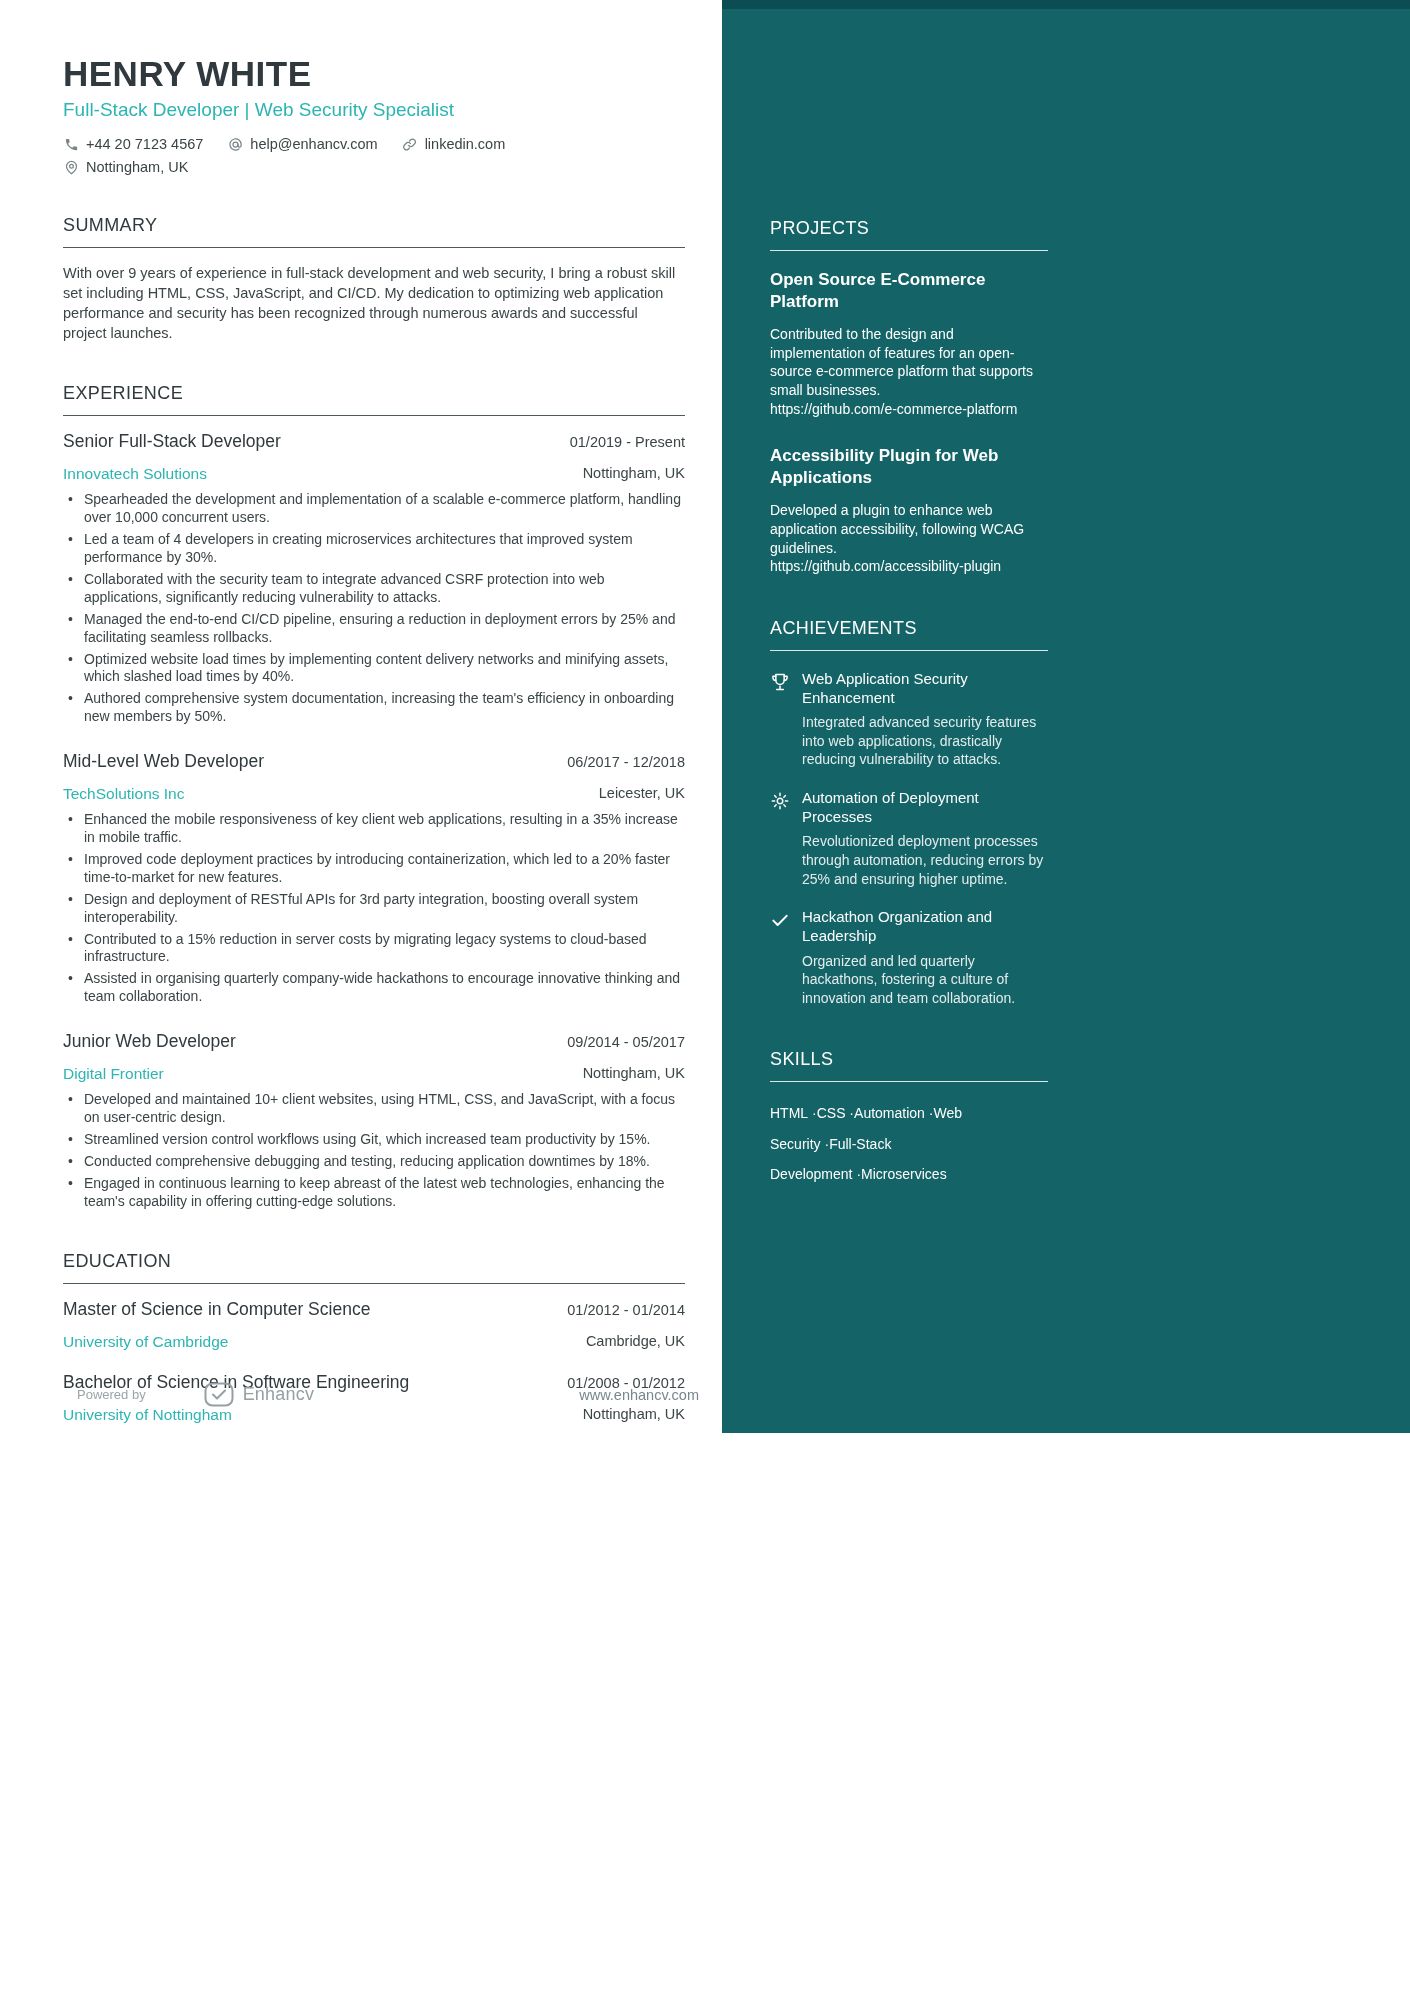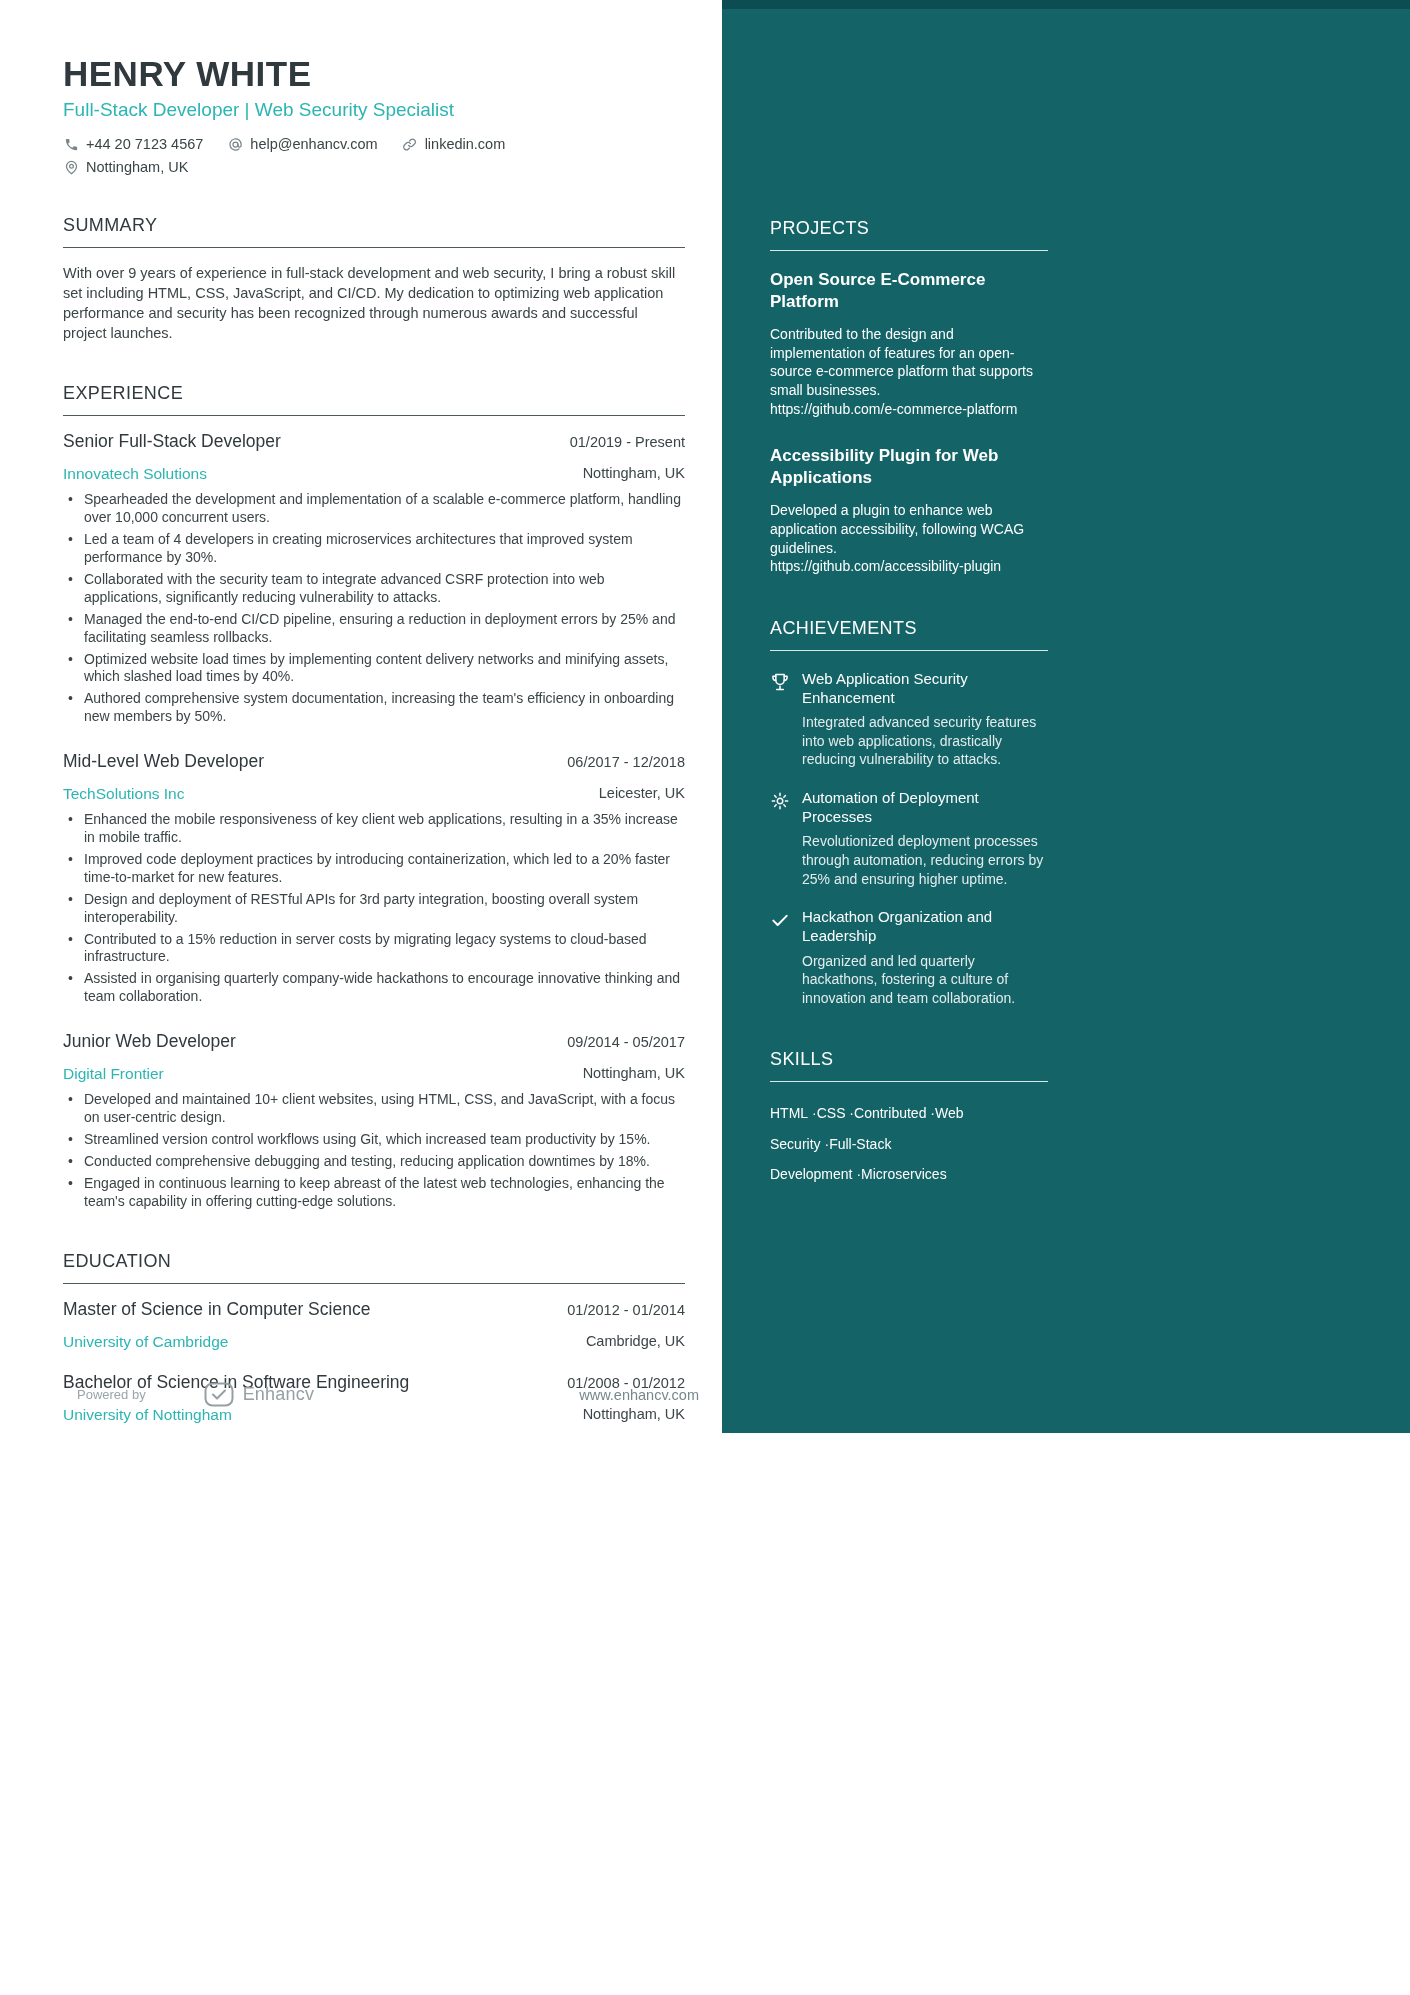--- a/index.html
+++ b/index.html
@@ -275,21 +275,21 @@
                 <p>Organized and led quarterly hackathons, fostering a culture of innovation and team collaboration.</p>
               </div>
             </div>
           </div>
       </section>
 
       <section class="side-sec">
         <h2 class="side-h">SKILLS</h2>
         <div class="skills-line">
           
-        <span class="skill">HTML</span><span class="skill">CSS</span><span class="skill">Contributed</span><span class="skill">Web Security</span><span class="skill">Full-Stack Development</span><span class="skill">Microservices</span></div>
+        <span class="skill">HTML</span><span class="skill">CSS</span><span class="skill">Automation</span><span class="skill">Web Security</span><span class="skill">Full-Stack Development</span><span class="skill">Microservices</span></div>
       </section>
 
     </div>
   </aside>
 
   <footer class="footer">
     <span class="powered">Powered by</span>
     <span class="brandwrap">
       <span class="logo">
         <svg width="30" height="25" viewBox="0 0 30 25" fill="none" stroke="#95a0a2" stroke-width="2">

